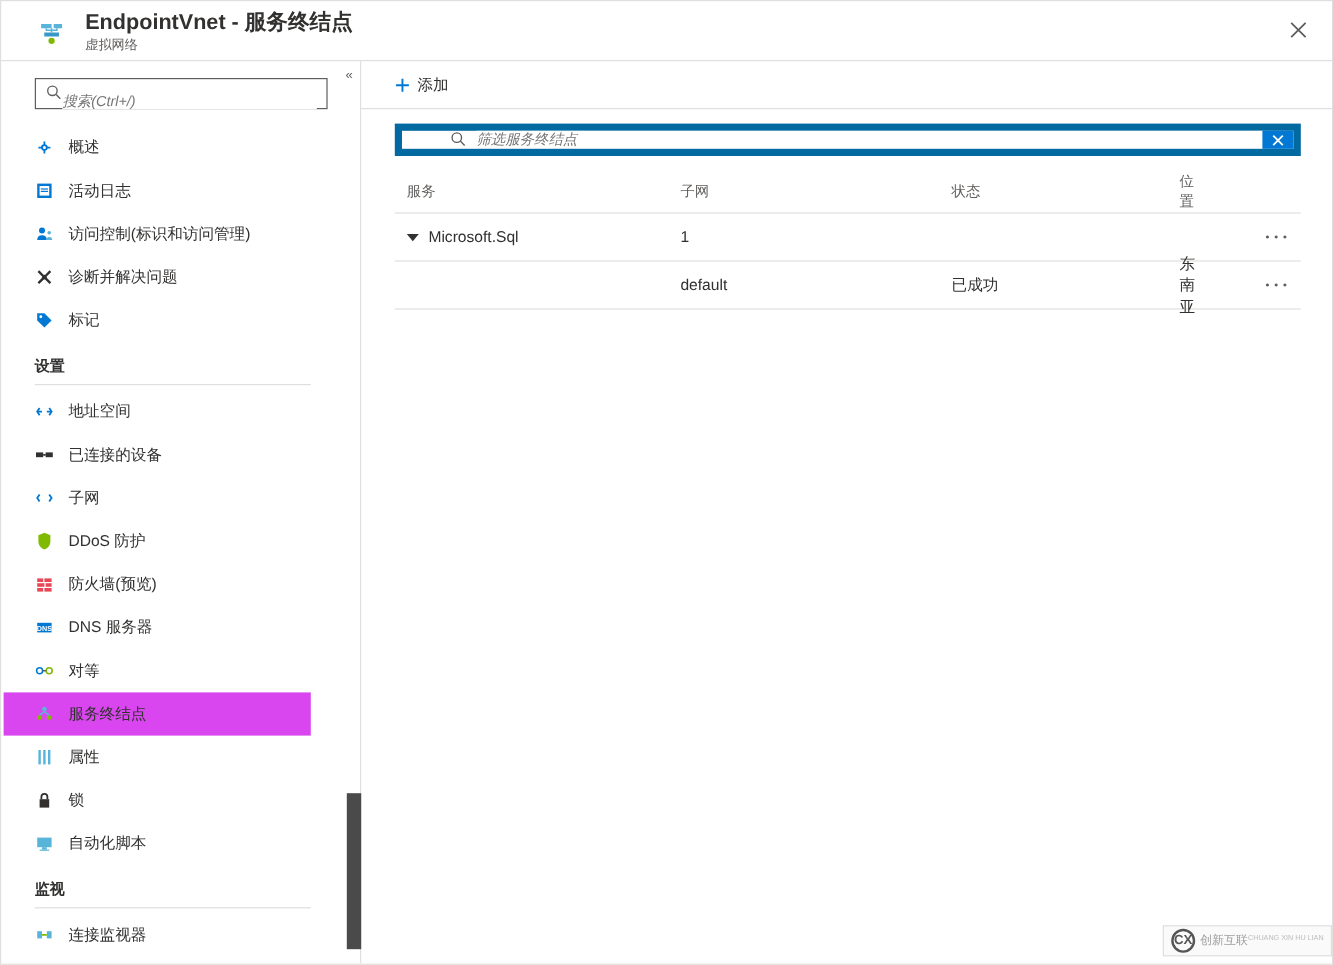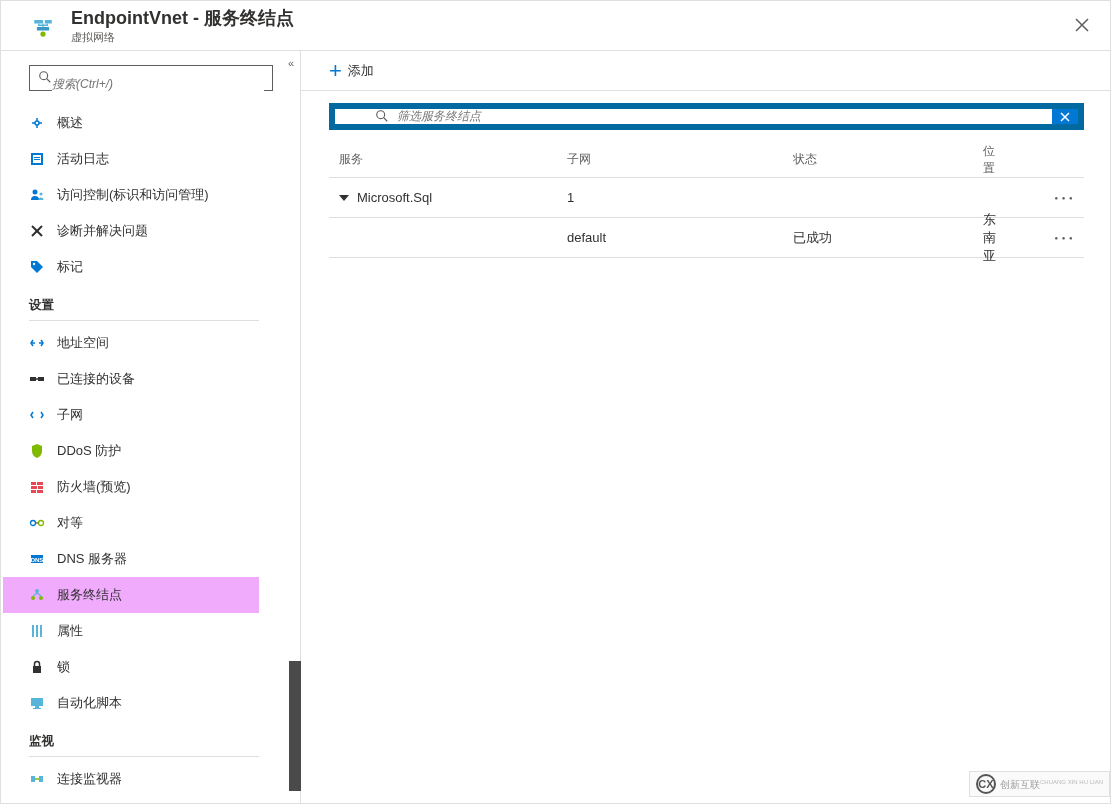--- a/index.html
+++ b/index.html
@@ -62,21 +62,21 @@
   width: 230px;
 }
 .nav-item {
   display: flex; align-items: center;
   height: 36px; cursor: pointer;
   padding: 0 4px 0 0;
   width: 256px;
   margin-left: -26px;
   padding-left: 26px;
 }
-.nav-item.selected { background: #f0abfc; }
+.nav-item.selected { background: #d946ef; }
 .nav-item .icon { width: 16px; height: 16px; margin-right: 12px; display: flex; align-items: center; justify-content: center; flex-shrink: 0; }
 .nav-item .label { font-size: 13px; color: #323130; }
 .content { flex: 1; display: flex; flex-direction: column; }
 .toolbar {
   display: flex; align-items: center;
   height: 40px; padding: 0 28px;
   border-bottom: 1px solid #e1dfdd;
 }
 .toolbar-btn { display: flex; align-items: center; cursor: pointer; font-size: 13px; color: #323130; }
 .toolbar-btn .plus { color: #0078d4; font-size: 22px; font-weight: 400; margin-right: 6px; line-height: 1; }
@@ -267,35 +267,35 @@
             <rect x="9" y="7" width="5" height="3" fill="#e74856"></rect>
             <rect x="2" y="11" width="5" height="3" fill="#e74856"></rect>
             <rect x="8" y="11" width="6" height="3" fill="#e74856"></rect>
           </svg>
         </span>
       <span class="label">防火墙(预览)</span>
     </div>
     <div class="nav-item">
       <span class="icon">
           <svg viewBox="0 0 16 16" width="16" height="16">
+            <rect x="2" y="4" width="12" height="8" fill="#0078d4"></rect>
+            <text x="8" y="11" text-anchor="middle" fill="#fff" font-size="6" font-weight="bold">DNS</text>
+          </svg>
+        </span>
+      <span class="label">DNS 服务器</span>
+    </div>
+    <div class="nav-item">
+      <span class="icon">
+          <svg viewBox="0 0 16 16" width="16" height="16">
             <circle cx="4" cy="8" r="2.5" fill="none" stroke="#0078d4" stroke-width="1.3"></circle>
             <circle cx="12" cy="8" r="2.5" fill="none" stroke="#7fba00" stroke-width="1.3"></circle>
             <path d="M6.5 8 L9.5 8" stroke="#605e5c" stroke-width="1.3"></path>
           </svg>
         </span>
       <span class="label">对等</span>
-    </div>
-    <div class="nav-item">
-      <span class="icon">
-          <svg viewBox="0 0 16 16" width="16" height="16">
-            <rect x="2" y="4" width="12" height="8" fill="#0078d4"></rect>
-            <text x="8" y="11" text-anchor="middle" fill="#fff" font-size="6" font-weight="bold">DNS</text>
-          </svg>
-        </span>
-      <span class="label">DNS 服务器</span>
     </div>
     <div class="nav-item selected">
       <span class="icon">
           <svg viewBox="0 0 16 16" width="16" height="16">
             <circle cx="8" cy="4" r="2" fill="#59b4d9"></circle>
             <circle cx="4" cy="11" r="2" fill="#7fba00"></circle>
             <circle cx="12" cy="11" r="2" fill="#7fba00"></circle>
             <path d="M8 6 L4 9 M8 6 L12 9" stroke="#59b4d9" stroke-width="1.2"></path>
           </svg>
         </span>

